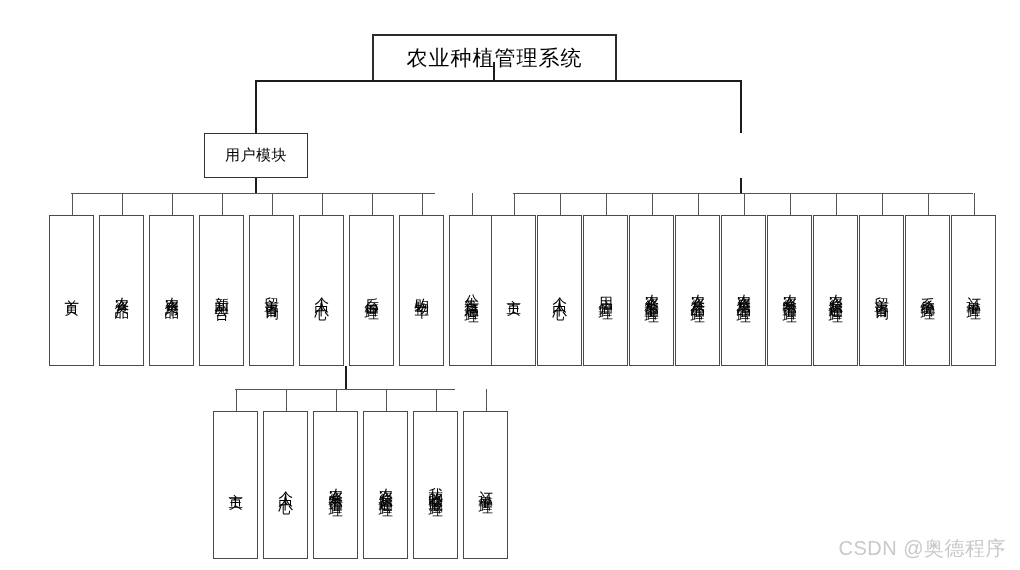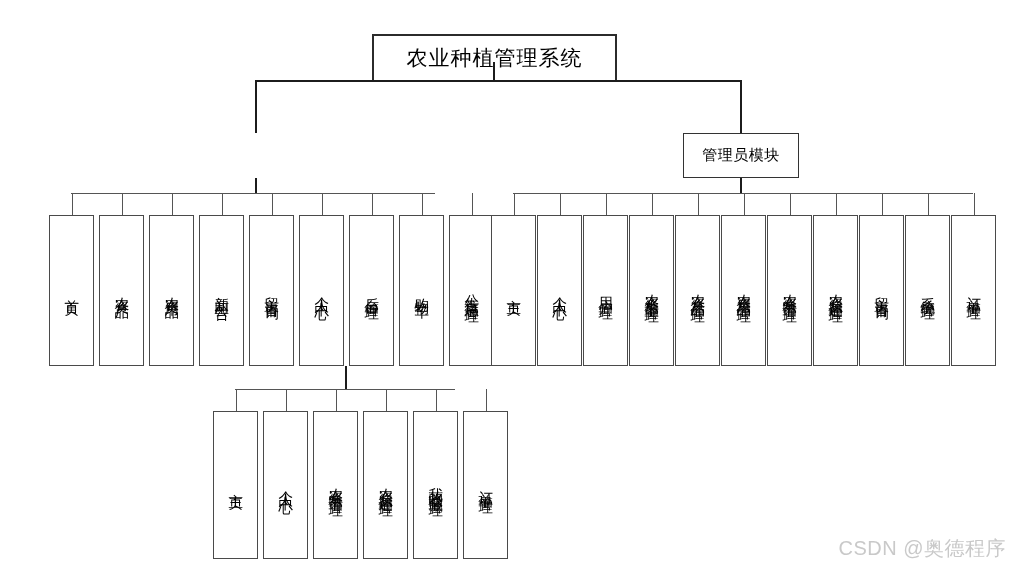--- a/index.html
+++ b/index.html
@@ -90,24 +90,24 @@
     <span>农业种植管理系统</span>
   </div>
 
   <div class="line v" style="left:493px; top:62px; width:2px; height:19px;"></div>
 
   <div class="line h" style="left:255px; top:80px; width:487px; height:2px;"></div>
 
   <div class="line v" style="left:255px; top:80px; width:2px; height:53px;"></div>
   <div class="line v" style="left:740px; top:80px; width:2px; height:53px;"></div>
 
-
-  <div class="node level2" style="left:683px; top:133px; width:116px; height:45px;">
-    <span>管理员模块</span>
+  <div class="node level2" style="left:204px; top:133px; width:104px; height:45px;">
+    <span>用户模块</span>
   </div>
+
 
   <div class="line v" style="left:255px; top:178px; width:2px; height:16px;"></div>
   <div class="line v" style="left:740px; top:178px; width:2px; height:16px;"></div>
 
   <div class="line thin h" style="left:71px; top:193px; width:364px; height:1px;"></div>
   <div id="user-drops">
       <div class="line thin v" style="position: absolute; left: 72px; top: 193px; height: 22px;"></div>
       <div class="line thin v" style="position: absolute; left: 122px; top: 193px; height: 22px;"></div>
       <div class="line thin v" style="position: absolute; left: 172px; top: 193px; height: 22px;"></div>
       <div class="line thin v" style="position: absolute; left: 222px; top: 193px; height: 22px;"></div>

